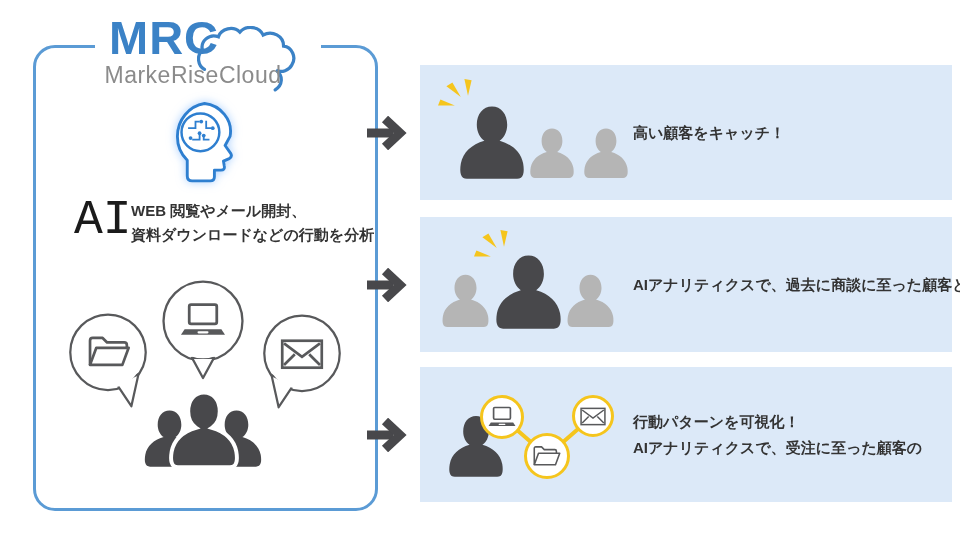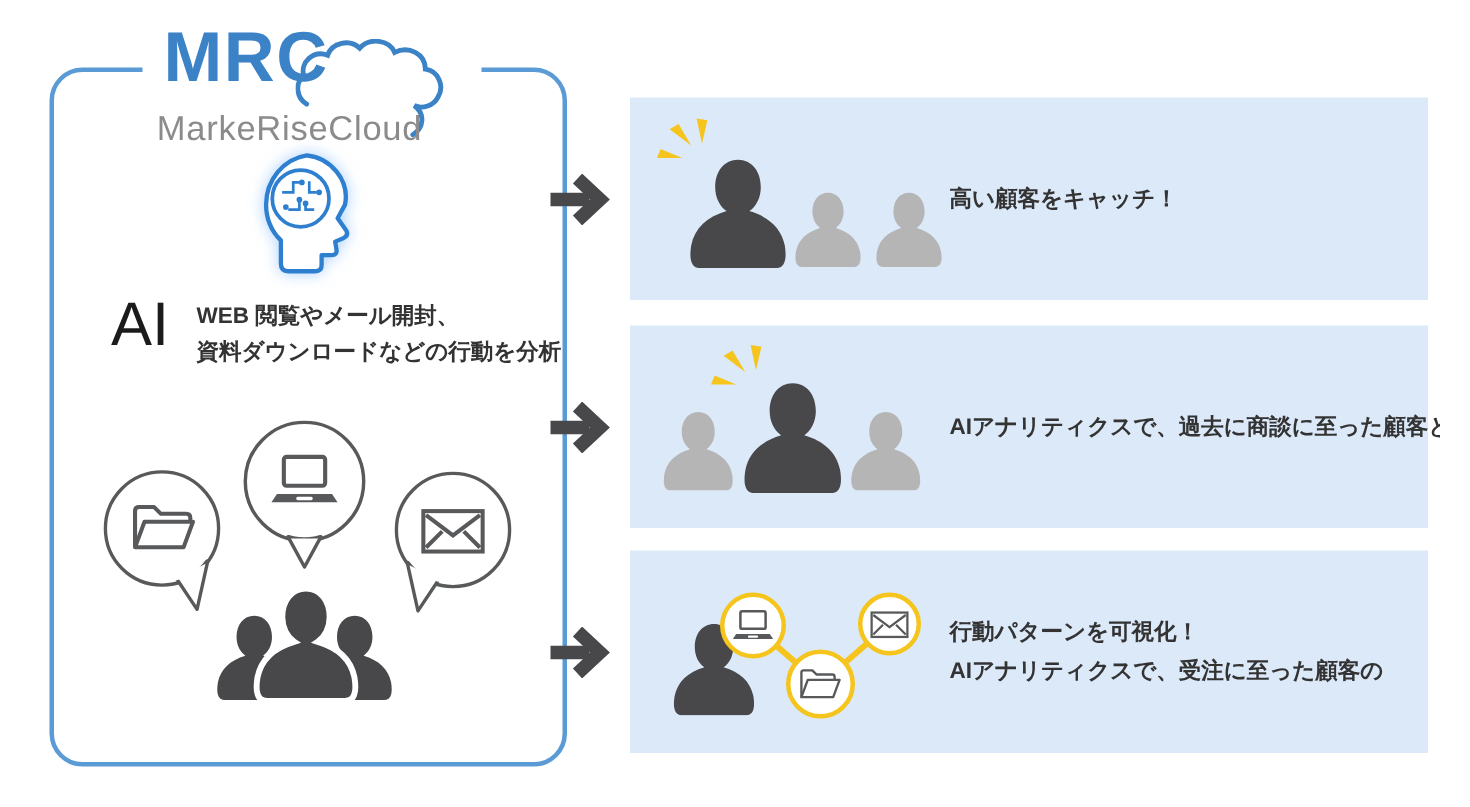--- a/index.html
+++ b/index.html
@@ -17,25 +17,25 @@
     background:#fff;
   }
   .logo{left:95px;top:10px;width:226px;height:80px;background:#fff;z-index:3;}
   .logo-mrc{
     left:14px;top:4px;font-size:47px;font-weight:bold;color:#3b82c6;
     letter-spacing:1px;line-height:1;
   }
   .logo-cloud{left:102px;top:16px;}
   .logo-name{
     left:0;top:52px;width:196px;text-align:center;
-    font-size:23px;color:#8b8b8b;letter-spacing:.5px;margin-top:10px;
+    font-size:23px;color:#8b8b8b;letter-spacing:.5px;
   }
 
   .head-ai-icon{left:170px;top:100px;filter:drop-shadow(0 0 5px rgba(100,170,255,.55));}
-  .ai-label{left:74px;top:196px;font-size:41px;color:#1b1b1b;line-height:1;}
+  .ai-label{left:74px;top:196px;font-size:48px;color:#1b1b1b;line-height:1;font-family:Liberation Mono, monospace;}
   .ai-desc{left:131px;top:199px;font-size:15px;line-height:24px;color:#333;font-weight:bold;white-space:nowrap;}
 
   
   .arrow{left:366px;z-index:4;}
   .arrow1{top:116px;} .arrow2{top:268px;} .arrow3{top:418px;}
 
   
   .panel{
     left:420px;width:532px;height:135px;background:#dce9f8;
     display:flex;align-items:center;

